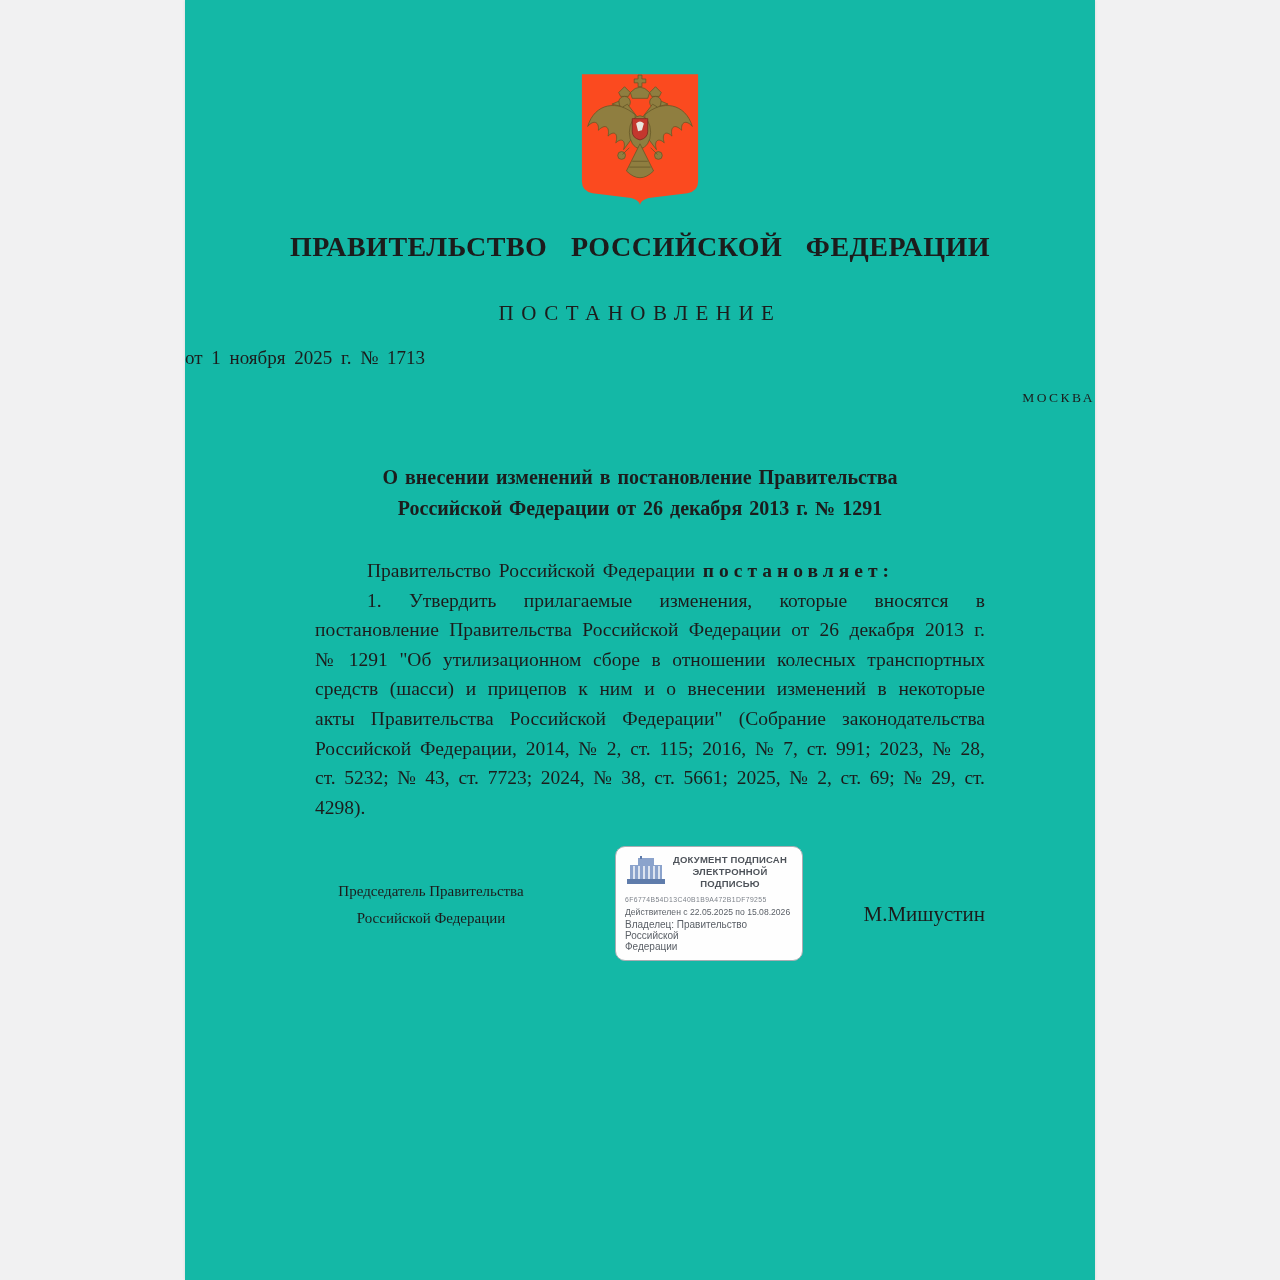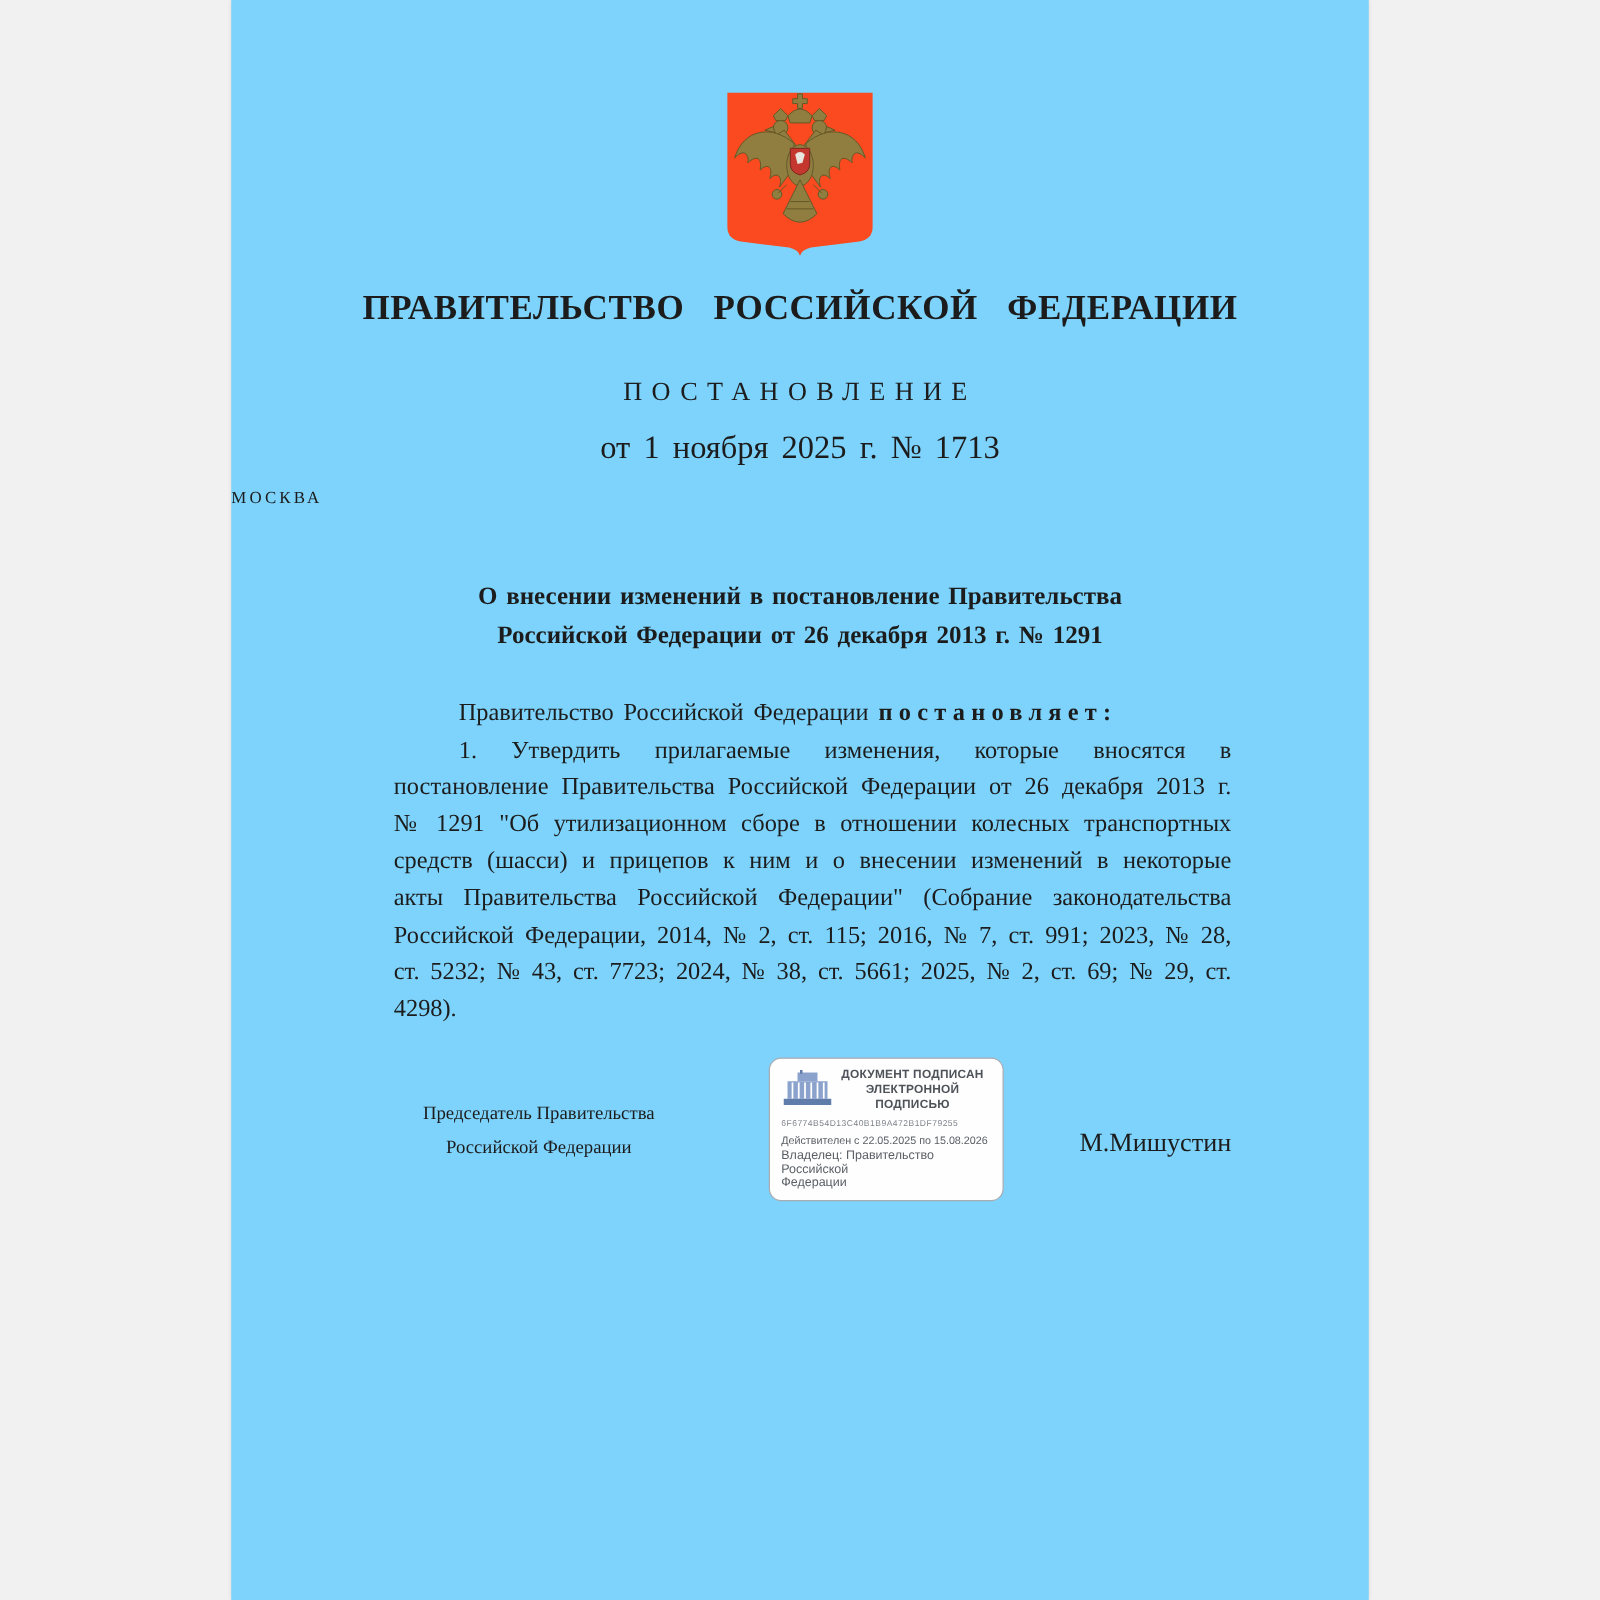--- a/index.html
+++ b/index.html
@@ -6,21 +6,21 @@
   html, body { width: 1280px; height: 1280px; }
   body {
     background: #f1f1f2;
     font-family: "Liberation Serif", "DejaVu Serif", serif;
     color: #1c1c1c;
   }
   .canvas { width: 1280px; height: 1280px; overflow: hidden; }
   .page {
     width: 910px; height: 1280px;
     margin: 0 auto;
-    background: #7dd3fc;
+    background: #14b8a6;
     box-shadow: 0 0 3px rgba(0,0,0,0.10);
     position: relative;
     overflow: hidden;
   }
   .emblem-wrap { display: flex; justify-content: center; padding-top: 72px; }
   .emblem-wrap svg { width: 122px; height: 134px; display: block; }
 
   .org-name {
     margin-top: 26px;
     text-align: center;
@@ -32,28 +32,27 @@
   }
   .doc-type {
     margin-top: 39px;
     text-align: center;
     font-size: 21px;
     line-height: 24px;
     letter-spacing: 7.5px;
   }
   .date-line {
     margin-top: 20px;
-    text-align: center;
-    font-size: 26px;
+    font-size: 19px;
     line-height: 26px;
     word-spacing: 4px;
   }
   .city {
     margin-top: 19px;
-    text-align: left;
+    text-align: right;
     font-size: 13.5px;
     letter-spacing: 2.5px;
   }
   .subject {
     margin-top: 56px;
     text-align: center;
     font-weight: bold;
     font-size: 20px;
     line-height: 31px;
     word-spacing: 2px;

